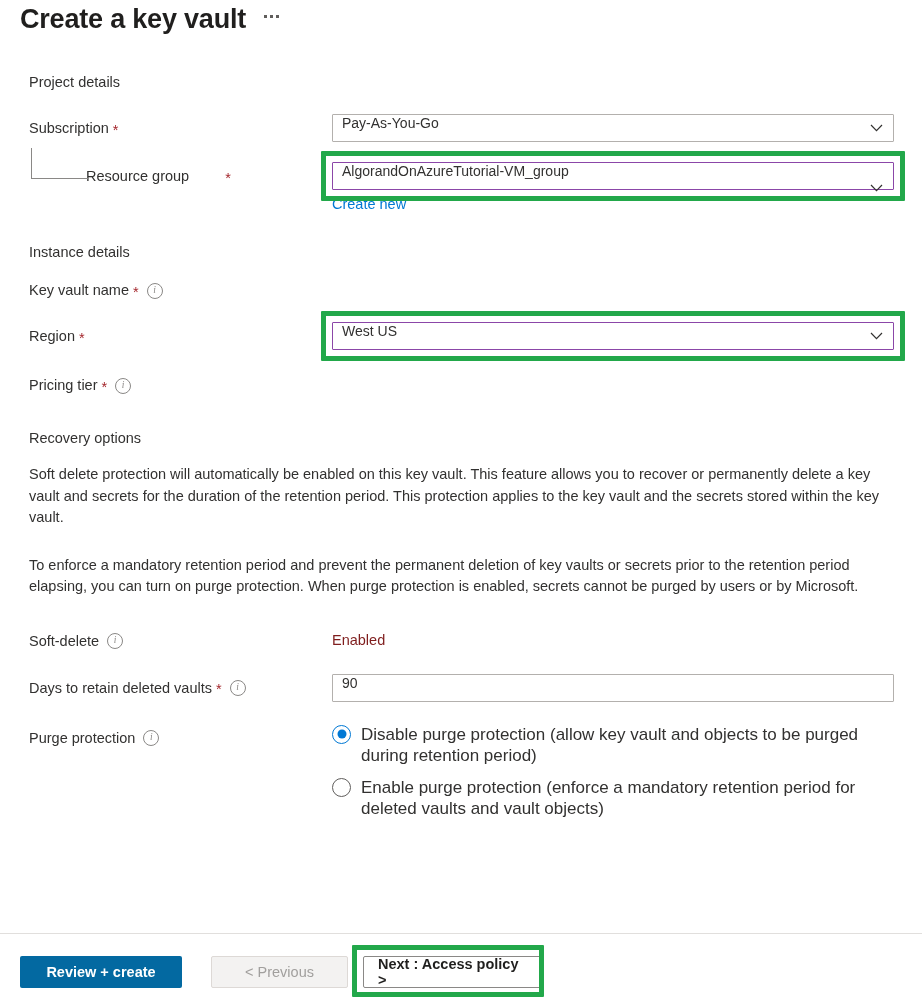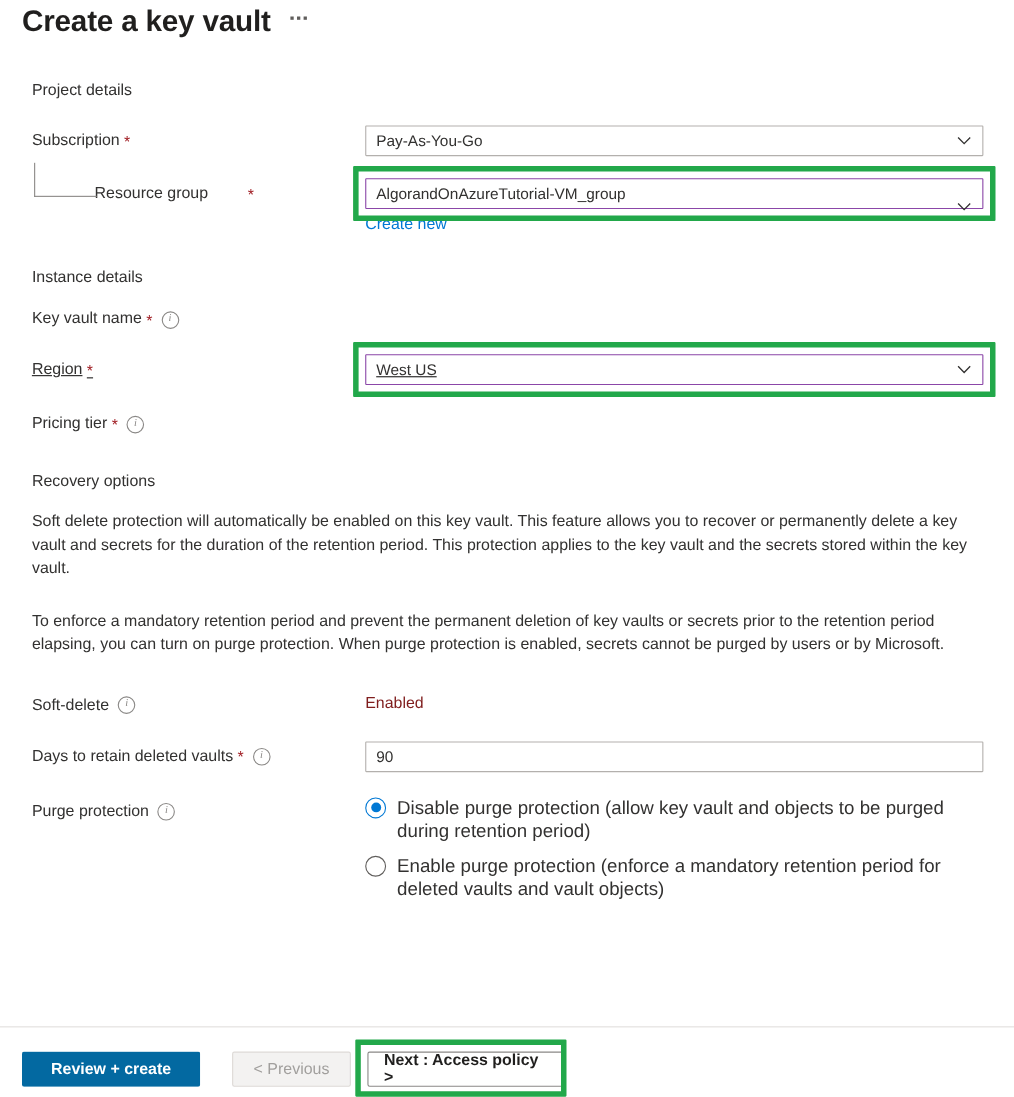--- a/index.html
+++ b/index.html
@@ -123,21 +123,20 @@
     width: 562px;
     height: 28px;
     box-sizing: border-box;
     border: 1px solid #b3b0ad;
     background: #ffffff;
     font-size: 14px;
     color: #323130;
     font-family: "Liberation Sans", sans-serif;
     padding: 0 32px 0 9px;
     display: flex;
-    align-items: center;
     border-radius: 1px;
     outline: none;
   }
   .ctl.highlight-border {
     border: 1px solid #8b46a8;
   }
   .chev {
     position: absolute;
     right: 11px;
     top: 50%;
@@ -259,21 +258,21 @@
   .btn-primary {
     background: #0369a1;
     color: #ffffff;
     font-weight: 700;
     width: 162px;
   }
   .btn-disabled {
     background: #f3f2f1;
     color: #a19f9d;
     border: 1px solid #ddd9d6;
-    width: 108px;
+    width: 137px;
     margin-left: 29px;
     cursor: default;
   }
   .btn-next {
     background: #ffffff;
     color: #201f1e;
     border: 1px solid #8a8886;
     font-weight: 700;
     width: 180px;
     margin-left: 15px;
@@ -336,21 +335,21 @@
   <div class="section-label" style="margin-top:28px;">Instance details</div>
 
   <div class="row" style="margin-top:14px;">
     <div class="row-label">
       <span>Key vault name</span>
       <span class="req">*</span>
       <span class="info-icon">i</span>
     </div>
   </div>
 
-  <div class="row" style="margin-top:21px;text-decoration:underline;">
+  <div class="row" style="margin-top:21px;">
     <div class="row-label">
       <span>Region</span>
       <span class="req">*</span>
     </div>
     <div class="field">
       <div class="ctl highlight-border">
         <span>West US</span>
       </div>
       <span class="chev">
         <svg width="13" height="8" viewBox="0 0 13 8">

